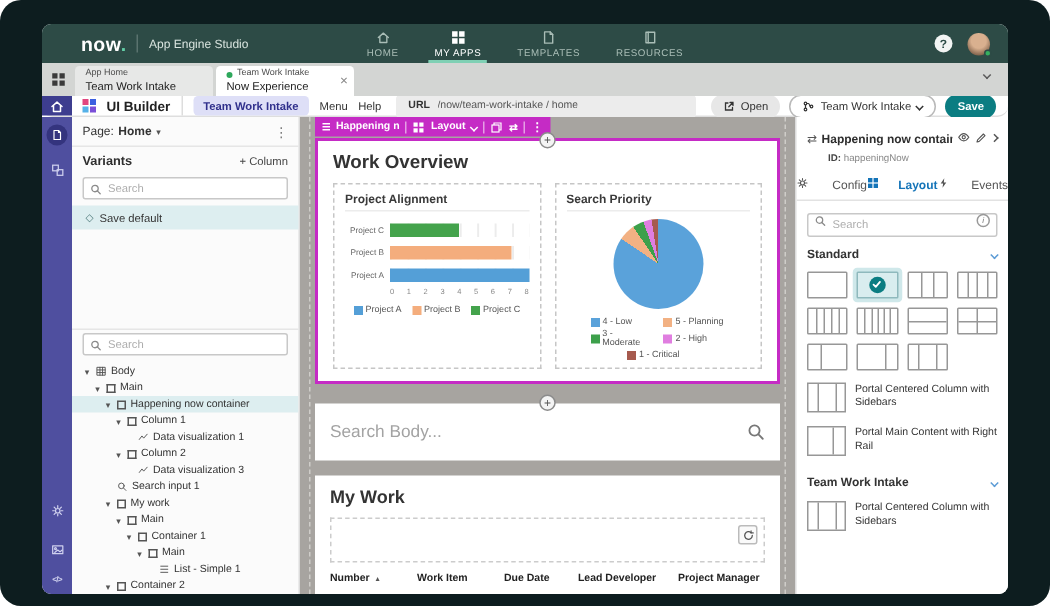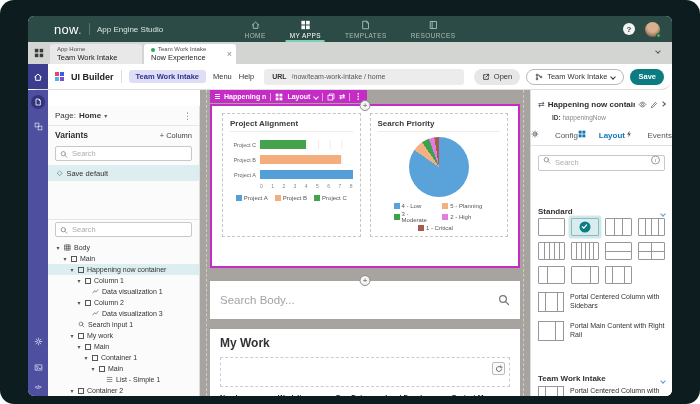--- a/index.html
+++ b/index.html
@@ -3,21 +3,21 @@
 <meta charset="utf-8">
 <style>
   html,body{margin:0;padding:0;background:#fff;}
   *{box-sizing:border-box;font-family:"Liberation Sans",sans-serif;}
   .stage{position:relative;width:700px;height:404px;background:#0d1d1f;border-radius:14px;overflow:hidden;}
   .window{position:absolute;left:28px;top:16px;width:644px;height:380px;background:#fff;border-radius:6px;overflow:hidden;display:flex;flex-direction:column;}
 
   
   .topbar{height:26px;background:#2d4b46;display:flex;align-items:center;position:relative;flex:none;}
   .brand{display:flex;align-items:center;gap:7px;padding-left:26px;}
-  .logo{color:#fff;font-weight:400;font-size:13px;letter-spacing:.3px;line-height:1;}
+  .logo{color:#fff;font-weight:700;font-size:13px;letter-spacing:.3px;line-height:1;}
   .logo i{font-style:normal;color:#63d0a8;}
   .brand-div{width:1px;height:12px;background:#5a736e;}
   .product{color:#d9e4df;font-size:8px;}
   .mainnav{position:absolute;left:50%;top:0;height:100%;transform:translateX(-50%);display:flex;gap:16px;}
   .nav-item{position:relative;display:flex;flex-direction:column;align-items:center;justify-content:center;gap:2px;color:#a9bdb6;font-size:6.5px;letter-spacing:.4px;padding:0 4px;cursor:pointer;}
   .nav-item svg{display:block;}
   .nav-item.active{color:#fff;}
   .nav-item.active::after{content:"";position:absolute;left:0;right:0;bottom:0;height:2px;background:#7fd0b4;}
   .topright{margin-left:auto;display:flex;align-items:center;gap:10px;padding-right:12px;}
   .help-circle{width:12px;height:12px;border-radius:50%;background:#f2f4f3;color:#2d4b46;font-size:8px;font-weight:700;display:flex;align-items:center;justify-content:center;}
@@ -30,21 +30,21 @@
   .tab{height:20px;border-radius:3px 3px 0 0;padding:2px 7px 1px 7px;margin-right:2px;position:relative;cursor:pointer;min-width:92px;}
   .tab .l1{font-size:6px;color:#4c4c4c;display:flex;align-items:center;gap:3px;line-height:1.2;}
   .tab .l2{font-size:7.5px;color:#222;line-height:1.25;}
   .tab.inactive{background:#e7e8e7;}
   .tab.active{background:#fff;padding-right:16px;}
   .dot{width:4px;height:4px;border-radius:50%;background:#2ea85c;display:inline-block;}
   .tab .close{position:absolute;right:4px;top:50%;transform:translateY(-50%);color:#8a8a8a;font-size:9px;line-height:1;cursor:pointer;}
   .tab-chev{margin-left:auto;margin-bottom:7px;padding-right:12px;color:#5a5a5a;}
 
   
-  .buildbar{height:26px;background:#fff;border-bottom:1px solid #dedede;display:flex;align-items:center;flex:none;border-radius:11px;}
+  .buildbar{height:14px;background:#fff;border-bottom:1px solid #dedede;display:flex;align-items:center;flex:none;border-radius:11px;}
   .home-cell{width:20px;height:100%;background:#3d3d8f;color:#fff;display:flex;align-items:center;justify-content:center;flex:none;}
   .bb-left{display:flex;align-items:center;gap:7px;padding-left:7px;flex:none;}
   .uib-logo{display:inline-grid;grid-template-columns:4px 4px;grid-template-rows:4px 4px;gap:1px;}
   .uib-logo i{display:block;}
   .uib-title{font-size:9px;font-weight:700;color:#222;}
   .bb-div{width:1px;height:13px;background:#ddd;}
   .scope-pill{background:#dedff7;color:#30308c;font-size:7.5px;font-weight:600;padding:2px 7px;border-radius:3px;cursor:pointer;}
   .bb-link{font-size:7.5px;color:#333;cursor:pointer;}
   .urlbar{flex:1;margin:0 10px;height:16px;background:#ececec;border-radius:3px;display:flex;align-items:center;gap:5px;padding:0 8px;min-width:0;}
   .urlbar .ul{font-size:7px;font-weight:700;color:#333;flex:none;}
@@ -56,21 +56,21 @@
   .save-btn{background:#0b7d82;color:#fff;border:none;font-weight:600;}
 
   
   .appbody{flex:1;display:flex;min-height:0;}
   .rail{width:20px;background:#4f4f9f;display:flex;flex-direction:column;align-items:center;padding:5px 0 6px;gap:8px;flex:none;color:#cfd0ee;}
   .rail .active-circ{width:14px;height:14px;border-radius:50%;background:#34347e;color:#fff;display:flex;align-items:center;justify-content:center;}
   .rail .spacer{flex:1;}
   .rail .code{font-size:5.5px;font-weight:700;letter-spacing:-.5px;}
 
   
-  .left{width:152px;background:#fbfbfb;border-right:1px solid #dcdcdc;display:flex;flex-direction:column;flex:none;font-size:8px;color:#333;margin-top:16px;}
+  .left{width:152px;background:#fbfbfb;border-right:1px solid #dcdcdc;display:flex;flex-direction:column;flex:none;font-size:8px;color:#333;}
   .page-row{height:20px;display:flex;align-items:center;gap:3px;padding:0 7px;border-bottom:1px solid #e6e6e6;flex:none;}
   .page-row .kebab{margin-left:auto;color:#777;font-size:9px;}
   .sec-head{height:18px;display:flex;align-items:center;justify-content:space-between;padding:0 7px;flex:none;}
   .sec-head b{font-size:8.5px;color:#2e2e2e;}
   .sec-head .act{font-size:7.5px;color:#444;cursor:pointer;}
   .searchwrap{padding:2px 7px 4px;flex:none;position:relative;}
   .searchwrap svg{position:absolute;left:12px;top:50%;transform:translateY(-58%);color:#8b8b8b;}
   .searchwrap input{width:100%;height:15px;border:1px solid #c8c8c8;border-radius:2px;background:#fff;padding:0 4px 0 16px;font-size:7.5px;color:#333;outline:none;}
   .searchwrap input::placeholder{color:#adadad;}
   .vitem{height:16px;display:flex;align-items:center;gap:4px;padding:0 9px;font-size:7.5px;cursor:pointer;flex:none;}
@@ -129,21 +129,21 @@
   .rp-id b{color:#444;}
   .rp-tabs{display:flex;border-bottom:1px solid #e2e2e2;height:21px;margin-top:3px;flex:none;}
   .rp-tab{flex:1;display:flex;align-items:center;justify-content:space-between;gap:3px;font-size:8px;color:#555;cursor:pointer;}
   .rp-tab.active{color:#1474b8;font-weight:700;}
   .rp-search{position:relative;padding:5px 7px 3px;flex:none;}
   .rp-search svg{position:absolute;left:12px;top:50%;transform:translateY(-45%);color:#8b8b8b;}
   .rp-search input{width:100%;height:16px;border:1px solid #c8c8c8;border-radius:2px;padding:0 16px;font-size:7.5px;outline:none;}
   .rp-search input::placeholder{color:#adadad;}
   .info-circ{position:absolute;right:12px;top:50%;transform:translateY(-50%);width:9px;height:9px;border-radius:50%;border:1px solid #999;color:#777;font-size:5.5px;display:flex;align-items:center;justify-content:center;font-style:italic;}
   .rp-sections{flex:1;padding:0 7px;overflow:hidden;}
-  .rp-sec-head{height:18px;display:flex;align-items:flex-end;justify-content:space-between;cursor:pointer;margin-top:24px;}
+  .rp-sec-head{height:18px;display:flex;align-items:center;justify-content:space-between;cursor:pointer;}
   .rp-sec-head b{font-size:8px;color:#333;}
   .rp-sec-head .chev{color:#5b9bd5;}
   .thumb-grid{display:grid;grid-template-columns:repeat(4,1fr);gap:6px 6px;margin:2px 0 8px;}
   .thumb{height:18px;border:1px solid #979797;background:#fff;position:relative;border-radius:1px;cursor:pointer;}
   .thumb .vl{position:absolute;top:0;bottom:0;width:1px;background:#979797;}
   .thumb .hl{position:absolute;left:0;right:0;height:1px;background:#979797;}
   .thumb.sel{background:#d9edef;box-shadow:0 0 0 2.5px #cfe8ea;border-color:#8fb9bd;}
   .thumb .chk{position:absolute;left:50%;top:50%;transform:translate(-50%,-50%);width:11px;height:11px;border-radius:50%;background:#0b7d82;display:flex;align-items:center;justify-content:center;}
   .rp-item{display:flex;align-items:center;gap:6px;margin:3px 0 9px;cursor:pointer;}
   .rp-thumb{width:26px;height:20px;border:1px solid #979797;position:relative;flex:none;background:#fff;}
@@ -484,20 +484,21 @@
               <rect x="1.5" y="3.5" width="7" height="7"></rect>
               <path d="M3.5 3.5 V1.5 H10.5 V8.5 H8.5"></path>
             </svg>
           <span style="font-size:7px">⇄</span>
           <span class="sep"></span>
           <span class="ctx-kebab">⋮</span>
         </div>
 
         <div class="card work-card">
           <div class="plus-badge">+</div>
+          <div class="h-card">Work Overview</div>
           <div class="charts">
             <div class="chart-card">
               <div class="chart-title">Project Alignment</div>
               <div id="bar-rows">
                   <div class="brow">
                     <span class="blabel">Project C</span>
     <span class="btrack">
       <span class="bbar" style="width:50%;background:#44a34c"></span>
     </span>
                   </div>

